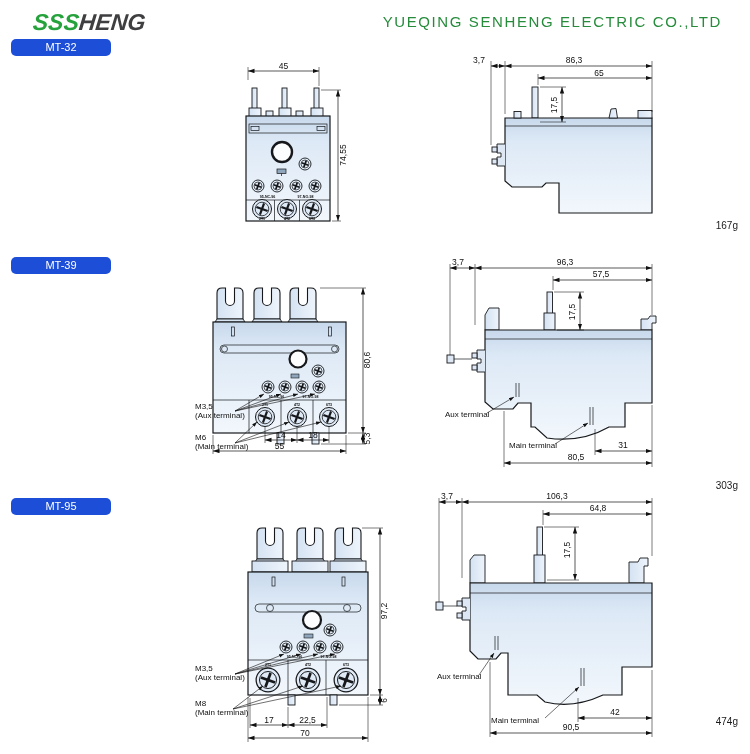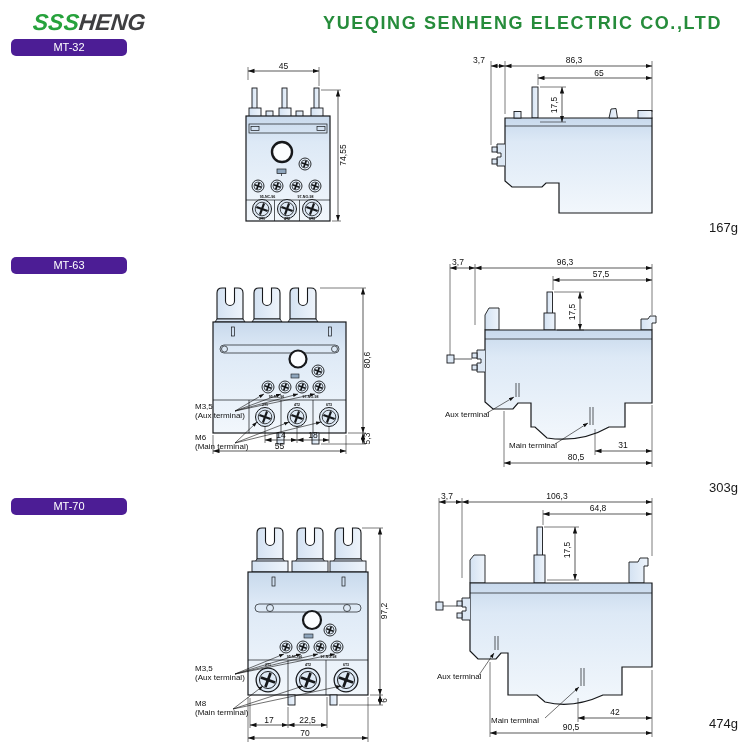--- a/index.html
+++ b/index.html
@@ -3,25 +3,25 @@
 <meta charset="utf-8">
 <style>
   html,body{margin:0;padding:0;background:#fff}
   .page{position:relative;width:750px;height:754px;background:#fff;overflow:hidden;
         font-family:"Liberation Sans",sans-serif}
   .abs{position:absolute}
   .logo{position:absolute;left:33px;top:9px;font-size:23px;font-weight:800;font-style:italic;
         transform:skewX(-6deg);white-space:nowrap}
   .logo-sss{color:#26a23c}
   .logo-heng{color:#3f3f41}
-  .company{position:absolute;top:13px;right:28px;color:#268c3b;font-size:18px;font-weight:bold;
+  .company{position:absolute;top:13px;right:28px;color:#268c3b;font-size:15px;font-weight:normal;
            letter-spacing:1.6px;white-space:nowrap}
-  .badge{position:absolute;left:11px;width:116px;height:17px;background:#4c1d95;border-radius:5px;
+  .badge{position:absolute;left:11px;width:100px;height:17px;background:#1d4ed8;border-radius:5px;
          color:#fff;font-size:11px;line-height:17px;text-align:center;font-weight:500}
-  .weight{position:absolute;right:12px;font-size:13px;color:#1a1a1a}
+  .weight{position:absolute;right:12px;font-size:10px;color:#1a1a1a}
   svg text{font-family:"Liberation Sans",sans-serif}
   .dt{font-size:8.5px;fill:#111}
   .tt{font-size:3.6px;font-weight:700;fill:#111}
   .lbl{font-size:8px;fill:#111}
   .dim{stroke:#111;stroke-width:0.7;fill:none}
   .ext{stroke:#111;stroke-width:0.55;fill:none}
   .ldr{stroke:#111;stroke-width:0.6;fill:none}
   .oln{stroke:#16181b;stroke-width:1.2}
   .oln2{stroke:#16181b;stroke-width:0.9}
   .thin{stroke:#16181b;stroke-width:0.7;fill:none}
@@ -68,22 +68,22 @@
         <path d="M2,33 V7 Q2,2 7,2 H10.5 V15 a4.5,4.5 0 0 0 9,0 V2 H23 Q28,2 28,7 V33 Z" fill="url(#gBodyH)" stroke="#16181b" stroke-width="1.1"></path>
         <path d="M2,33 H28 L30,36 H0 Z" fill="#d8e4f2" stroke="#16181b" stroke-width="0.9"></path>
       </g>
     </defs>
   </svg>
 
   <div class="logo"><span class="logo-sss">SSS</span><span class="logo-heng">HENG</span></div>
   <div class="company">YUEQING SENHENG ELECTRIC CO.,LTD</div>
 
   <div class="badge" style="top:39px">MT-32</div>
-  <div class="badge" style="top:257px">MT-63</div>
-  <div class="badge" style="top:498px">MT-70</div>
+  <div class="badge" style="top:257px">MT-39</div>
+  <div class="badge" style="top:498px">MT-95</div>
 
   <div class="weight" style="top:220px">167g</div>
   <div class="weight" style="top:480px">303g</div>
   <div class="weight" style="top:716px">474g</div>
 
   <svg class="abs" style="left:238px;top:60px" width="112" height="168" viewBox="0 0 112 168">
     <g>
       <rect class="oln2" x="14" y="28" width="5" height="30" fill="url(#gBodyH)"></rect>
       <rect class="oln2" x="44" y="28" width="5" height="30" fill="url(#gBodyH)"></rect>
       <rect class="oln2" x="76" y="28" width="5" height="30" fill="url(#gBodyH)"></rect>

